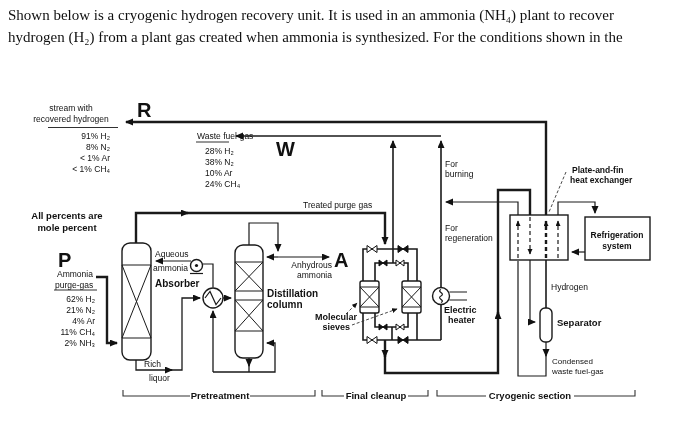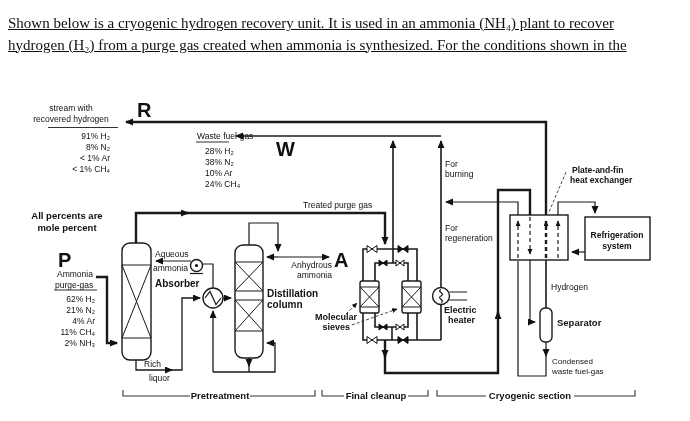--- a/index.html
+++ b/index.html
@@ -1,20 +1,20 @@
 <!DOCTYPE html>
 <html><head>
 <meta charset="utf-8">
 <style>
   html,body{margin:0;padding:0;background:#fff;}
   .page{position:relative;width:690px;height:421px;background:#fff;overflow:hidden;
         font-family:"Liberation Sans","DejaVu Sans",sans-serif;}
-  .question{position:absolute;top:13px;left:8px;width:678px;color:#101010;
+  .question{position:absolute;top:5px;left:8px;width:678px;color:#101010;
             font-family:"Liberation Serif","DejaVu Serif",serif;
-            font-size:15px;line-height:21.5px;white-space:nowrap;text-decoration:underline;}
+            font-size:15px;line-height:21.5px;white-space:nowrap;}
   svg{position:absolute;left:0;top:0;}
   svg text{fill:#111;font-family:"Liberation Sans","DejaVu Sans",sans-serif;}
   .t85{font-size:8.5px}.t8{font-size:8px}
   .b10{font-size:10px;font-weight:bold}.b95{font-size:9.5px;font-weight:bold}
   .b9{font-size:9px;font-weight:bold}.b85{font-size:8.5px;font-weight:bold}
   .tag{font-size:20px;font-weight:bold}
   .mid{text-anchor:middle}.end{text-anchor:end}
   .p1{stroke:#1a1a1a;stroke-width:1.3;fill:none}
   .p12{stroke:#1a1a1a;stroke-width:1.2;fill:none}
   .p15{stroke:#1a1a1a;stroke-width:1.6;fill:none}
@@ -26,21 +26,21 @@
   .rule{stroke:#1a1a1a;stroke-width:.9}
   .brk{stroke:#333;stroke-width:1.1;fill:none}
 </style>
 </head>
 <body>
 
 <div class="page">
 
   <div class="question">
     <div>Shown below is a cryogenic hydrogen recovery unit. It is used in an ammonia (NH₄) plant to recover</div>
-    <div>hydrogen (H₂) from a purge gas created when ammonia is synthesized. For the conditions shown in the</div>
+    <div>hydrogen (H₂) from a plant gas created when ammonia is synthesized. For the conditions shown in the</div>
   </div>
 
   <svg width="690" height="421" viewBox="0 0 690 421">
     <defs>
       <marker id="ar" markerUnits="userSpaceOnUse" markerWidth="9" markerHeight="8" refX="7" refY="3.5" orient="auto">
         <path d="M0,0 L8,3.5 L0,7 Z" fill="#111"></path>
       </marker>
       <marker id="ars" markerUnits="userSpaceOnUse" markerWidth="6.5" markerHeight="6" refX="5" refY="2.5" orient="auto">
         <path d="M0,0 L5.5,2.5 L0,5 Z" fill="#111"></path>
       </marker>

